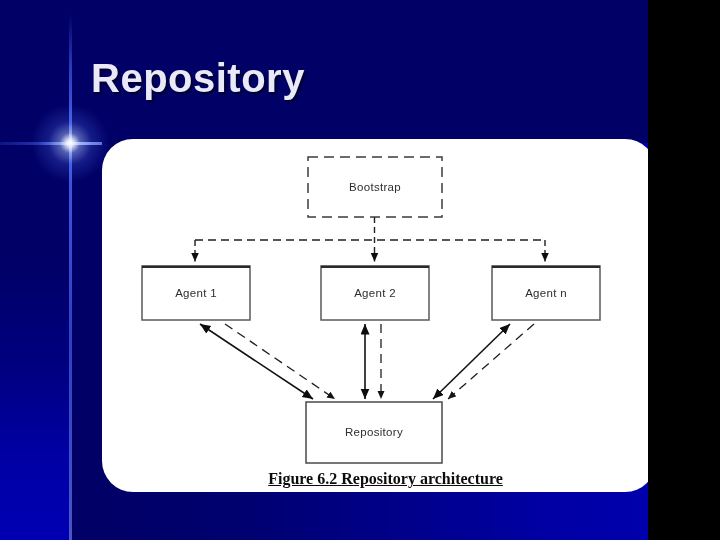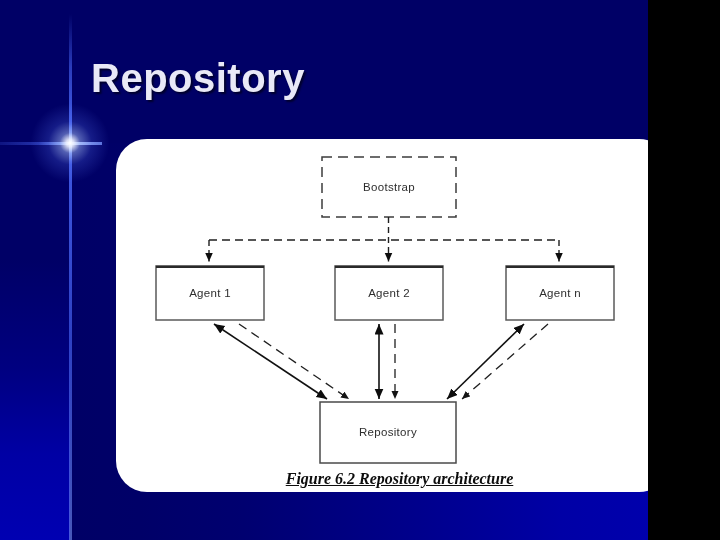--- a/index.html
+++ b/index.html
@@ -45,33 +45,32 @@
   }
   
   .title {
     position: absolute; left: 91px; top: 56px; margin: 0;
     font-size: 40px; font-weight: bold; letter-spacing: 0.5px;
     color: #e9e9f7;
     text-shadow: 2px 2px 2px rgba(0,0,30,0.8);
   }
   
   .panel {
-    position: absolute; left: 116px; top: 139px; width: 554px; height: 353px;
+    position: absolute; left: 102px; top: 139px; width: 554px; height: 353px;
     background: #ffffff;
     border-radius: 31px;
   }
   .panel svg { position: absolute; left: 0; top: 0; }
   .caption {
     position: absolute; left: 0; top: 331px; width: 100%;
     box-sizing: border-box; padding-left: 13px;
     text-align: center;
     font-family: "Liberation Serif", serif;
     font-weight: bold; font-size: 16px; color: #0d0d0d;
     text-decoration: underline;
-    font-style: italic;
   }
   .diagram-label {
     font-family: "Liberation Sans", sans-serif;
     font-size: 11.5px; fill: #2e2e2e; letter-spacing: 0.3px;
   }
 </style>
 </head>
 <body>
 
 <div class="slide">

